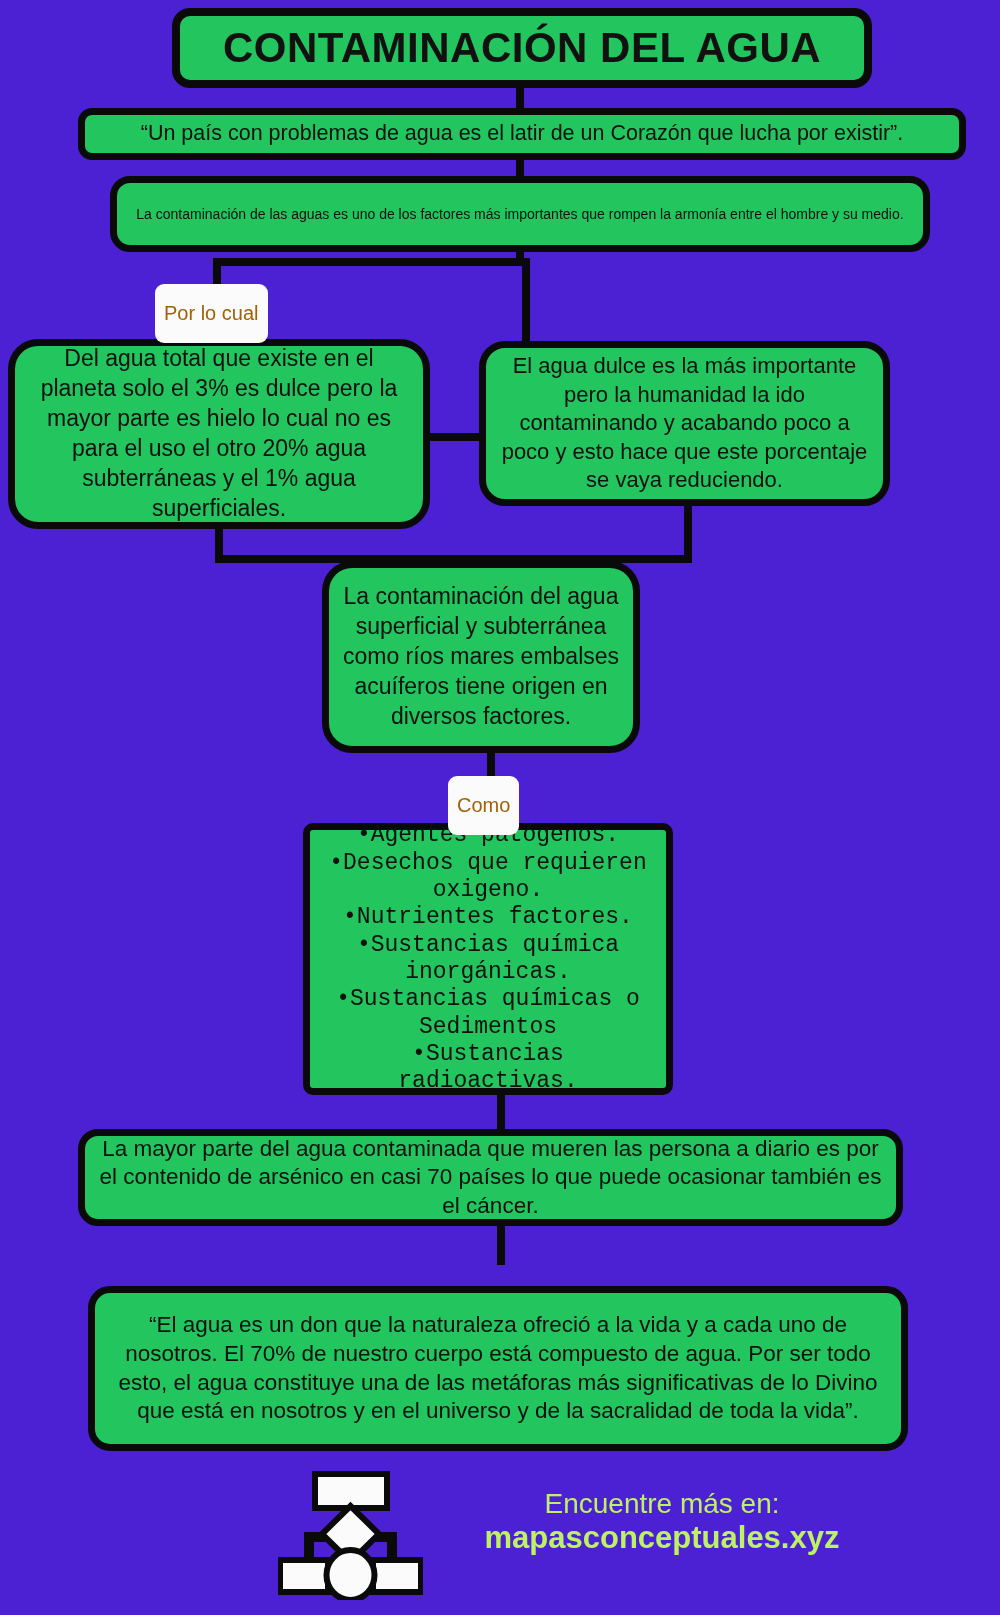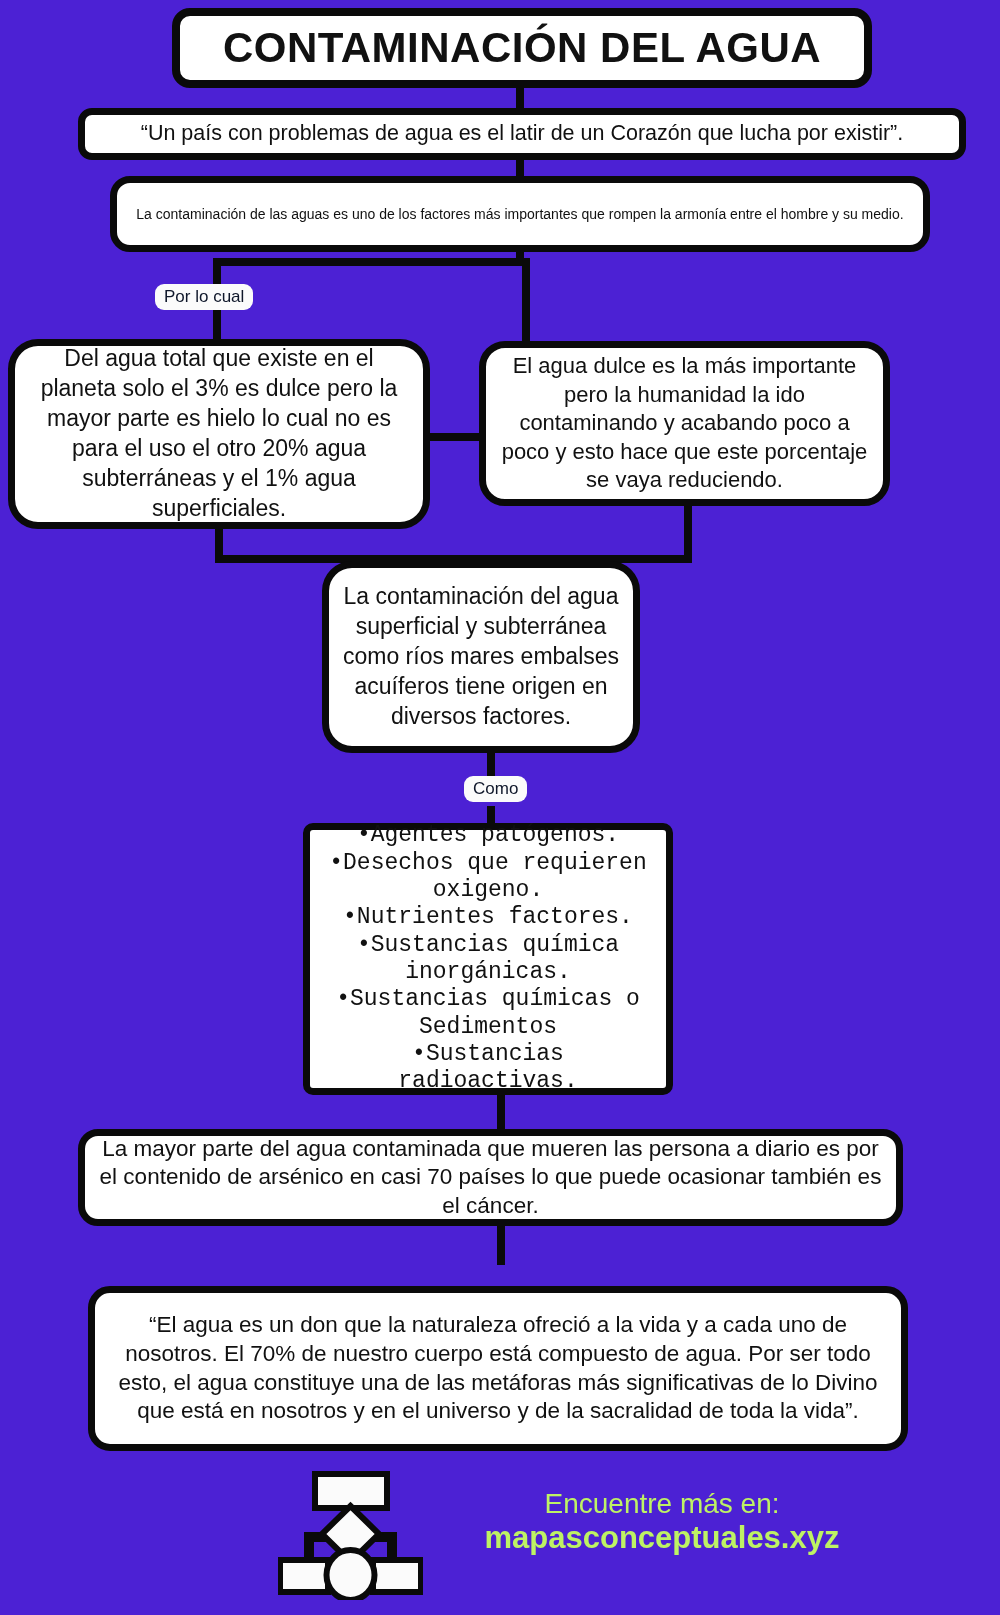--- a/index.html
+++ b/index.html
@@ -7,21 +7,21 @@
     width:1000px;height:1615px;
     background:#4c21d4;
     font-family:"Liberation Sans", sans-serif;
     overflow:hidden;
   }
   #stage{position:relative;width:1000px;height:1615px;}
 
   
   .node{
     position:absolute;
-    background:#ffffff;
+    background:#22c55e;
     border:7px solid #0a0a0a;
     border-radius:22px;
     box-sizing:border-box;
     display:flex;
     align-items:center;
     justify-content:center;
     text-align:center;
     color:#111111;
     line-height:1.18;
     z-index:3;
@@ -50,28 +50,28 @@
     left:110px;top:176px;width:820px;height:76px;
     border-radius:20px;
   }
   #statement-node .txt{font-size:14px;}
 
   
   .label{
     position:absolute;
     background:#fbfbfb;
     border-radius:9px;
-    color:#0f172a;
-    font-size:17px;
-    padding:3px 9px;
+    color:#a16207;
+    font-size:20px;
+    padding:18px 9px;
     z-index:6;
     white-space:nowrap;
   }
   #label-porlocual{left:155px;top:284px;}
-  #label-como{left:464px;top:776px;}
+  #label-como{left:448px;top:776px;}
 
   
   #left-node{
     left:8px;top:339px;width:422px;height:190px;
     border-radius:30px;
   }
   #left-node .txt{font-size:23px;line-height:1.3;}
 
   
   #right-node{

